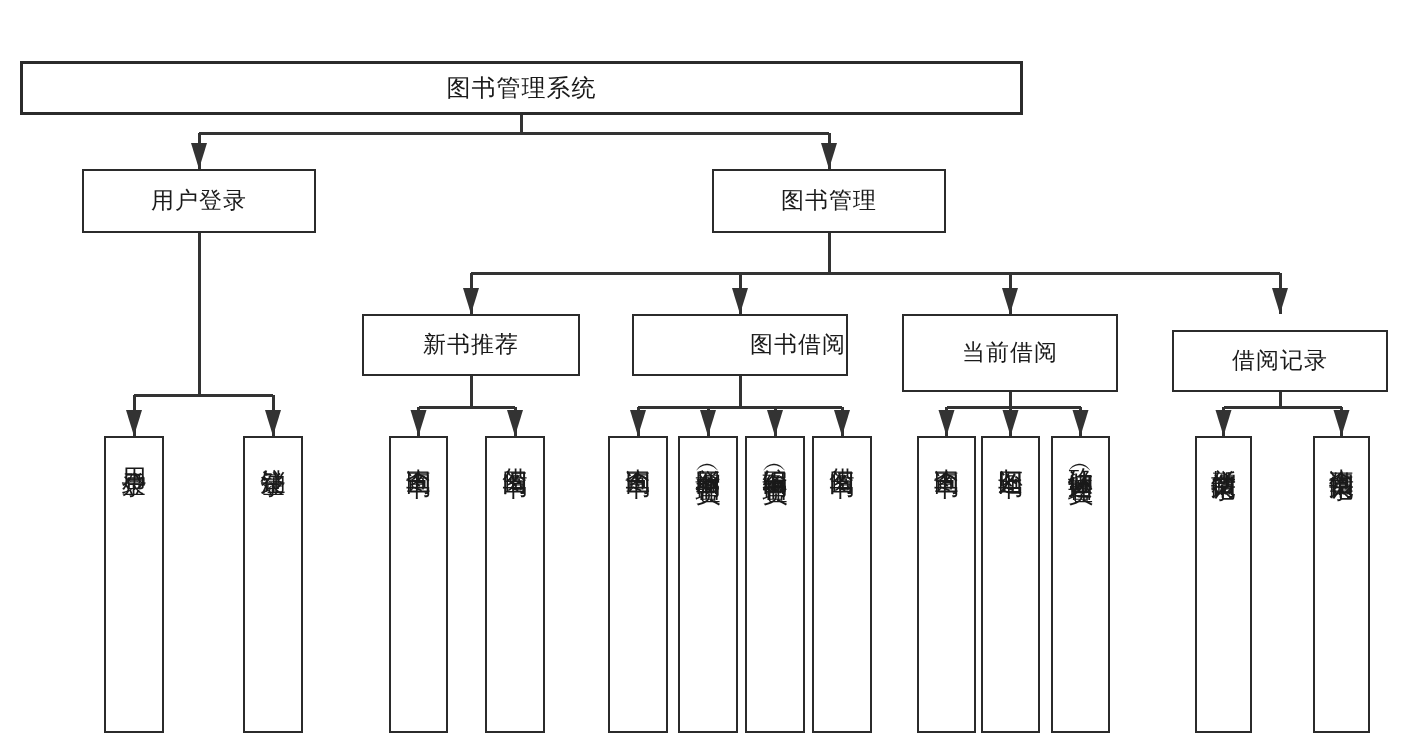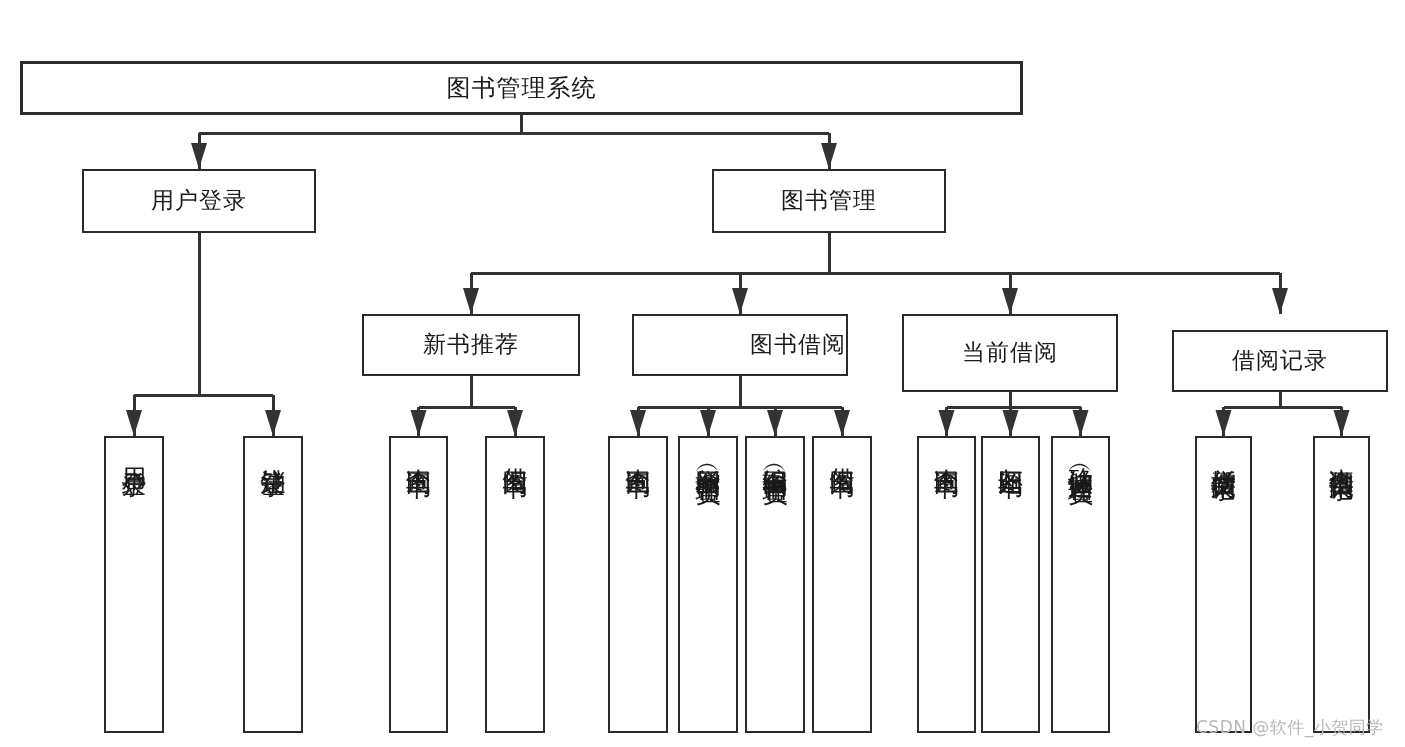--- a/index.html
+++ b/index.html
@@ -187,14 +187,13 @@
       <div class="node vert" style="left: 1051px; top: 436px; width: 59px; height: 297px;">
         <span class="label">确认归还（管理员）</span>
       </div>
       <div class="node vert" style="left: 1195px; top: 436px; width: 57px; height: 297px;">
         <span class="label">新增借阅记录</span>
       </div>
       <div class="node vert" style="left: 1313px; top: 436px; width: 57px; height: 297px;">
         <span class="label">查询借阅记录</span>
       </div>
     </div>
-  <div id="watermark" style="left: 1196px; top: 716px;">CSDN @软件_小贺同学</div>
 </div>
 
 </body></html>

